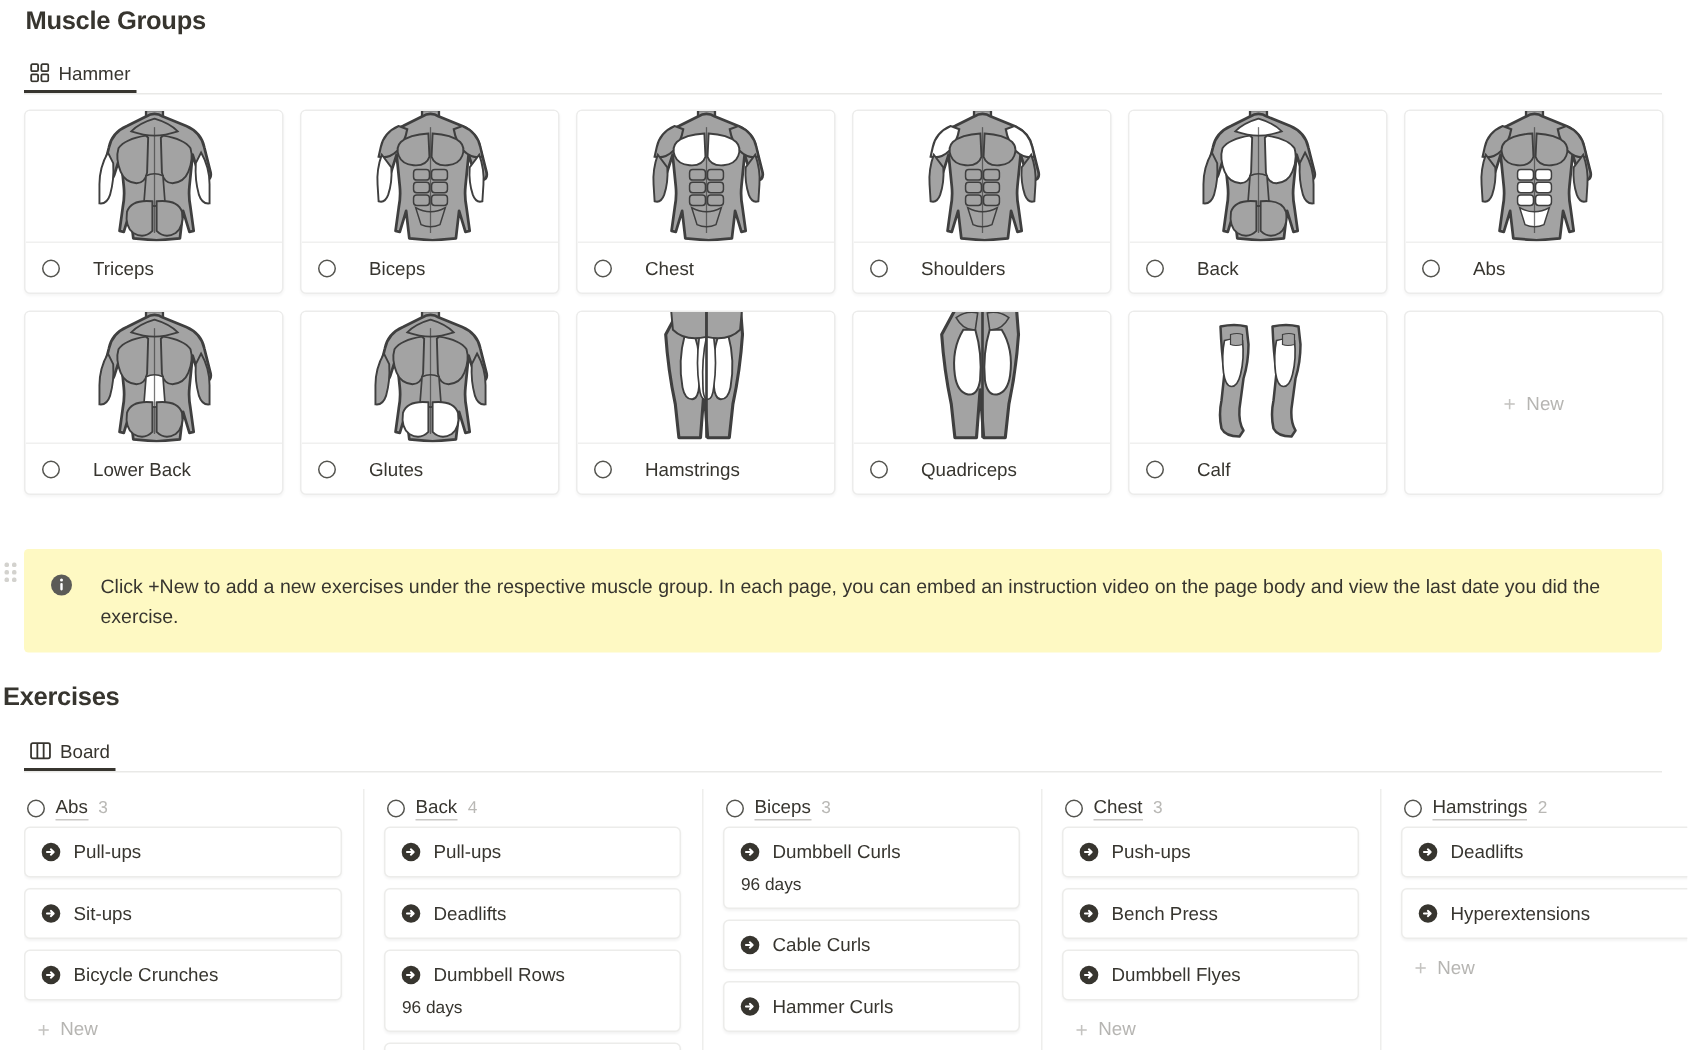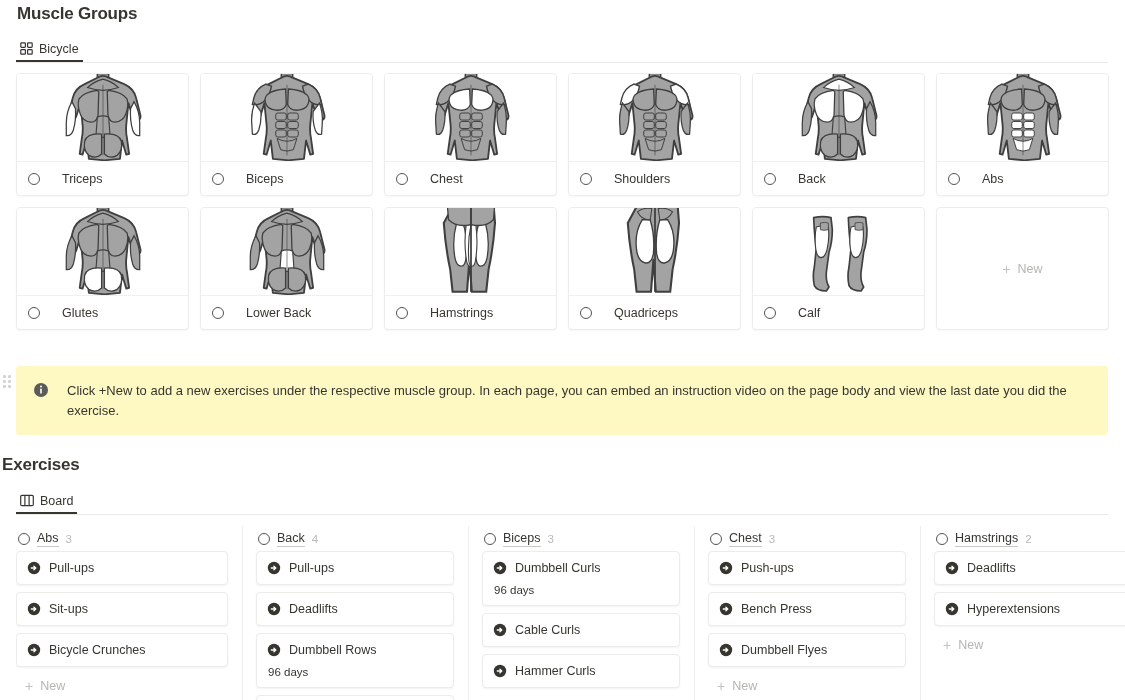--- a/index.html
+++ b/index.html
@@ -212,21 +212,21 @@
   <div class="viewbar" id="gallery-viewbar">
     <div class="viewtab">
       <span>
         <svg width="13" height="13" viewBox="0 0 13 13">
           <rect x="0.8" y="0.8" width="4.6" height="4.6" rx="0.8" fill="none" stroke="#37352f" stroke-width="1.2"></rect>
           <rect x="7.6" y="0.8" width="4.6" height="4.6" rx="0.8" fill="none" stroke="#37352f" stroke-width="1.2"></rect>
           <rect x="0.8" y="7.6" width="4.6" height="4.6" rx="0.8" fill="none" stroke="#37352f" stroke-width="1.2"></rect>
           <rect x="7.6" y="7.6" width="4.6" height="4.6" rx="0.8" fill="none" stroke="#37352f" stroke-width="1.2"></rect>
         </svg>
       </span>
-      <span>Bicycle</span>
+      <span>Hammer</span>
     </div>
   </div>
 
   <div class="gallery" id="gallery-grid">
       <div class="gcard">
         <div class="gcard-img">
           <svg width="96" height="88" viewBox="0 0 136 124" preserveAspectRatio="xMidYMax meet">
     <path d="M60 0 h16 v12 h-16 z" fill="#a3a3a3" stroke="#3f3f3f" stroke-width="2.2"></path>
 
     <path d="M60 6 q8 -5 16 0 l22 9 q14 6 17 20 l6 24 q1 6 -4 7 q-5 1 -7 -5 l-6 -19 l-3 30 q-1 10 1 20 l3 22 l-4 1 l-6 -20 l-3 26 l-22 2 l-22 -2 l-3 -26 l-6 20 l-4 -1 l3 -22 q2 -10 1 -20 l-3 -30 l-6 19 q-2 6 -7 5 q-5 -1 -4 -7 l6 -24 q3 -14 17 -20 z" fill="#a3a3a3" stroke="#3f3f3f" stroke-width="2.6" stroke-linejoin="round"></path>
@@ -378,53 +378,53 @@
       </div>
       <div class="gcard">
         <div class="gcard-img">
           <svg width="96" height="88" viewBox="0 0 136 124" preserveAspectRatio="xMidYMax meet">
     <path d="M60 0 h16 v12 h-16 z" fill="#a3a3a3" stroke="#3f3f3f" stroke-width="2.2"></path>
 
     <path d="M60 6 q8 -5 16 0 l22 9 q14 6 17 20 l6 24 q1 6 -4 7 q-5 1 -7 -5 l-6 -19 l-3 30 q-1 10 1 20 l3 22 l-4 1 l-6 -20 l-3 26 l-22 2 l-22 -2 l-3 -26 l-6 20 l-4 -1 l3 -22 q2 -10 1 -20 l-3 -30 l-6 19 q-2 6 -7 5 q-5 -1 -4 -7 l6 -24 q3 -14 17 -20 z" fill="#a3a3a3" stroke="#3f3f3f" stroke-width="2.6" stroke-linejoin="round"></path>
     <path d="M60 24 q-20 3 -26 12 q-3 10 2 22 q4 10 15 11 q8 0 10 -10 l1 -33 z" fill="#a3a3a3" stroke="#3f3f3f" stroke-width="1.8"></path>
     <path d="M76 24 q20 3 26 12 q3 10 -2 22 q-4 10 -15 11 q-8 0 -10 -10 l-1 -33 z" fill="#a3a3a3" stroke="#3f3f3f" stroke-width="1.8"></path>
     <path d="M68 8 q-14 4 -22 12 q12 4 22 4 q10 0 22 -4 q-8 -8 -22 -12 z" fill="#a3a3a3" stroke="#3f3f3f" stroke-width="1.6"></path>
+    <path d="M60 62 q8 -4 16 0 l2 26 q-10 5 -20 0 z" fill="#ffffff" stroke="#3f3f3f" stroke-width="1.6"></path>
+    <path d="M66 86 q-20 -2 -24 10 q-2 14 6 20 q10 6 18 -2 z" fill="#a3a3a3" stroke="#3f3f3f" stroke-width="1.8"></path>
+    <path d="M70 86 q20 -2 24 10 q2 14 -6 20 q-10 6 -18 -2 z" fill="#a3a3a3" stroke="#3f3f3f" stroke-width="1.8"></path>
+    <path d="M24 40 q-8 14 -8 30 l0 18 q7 1 10 -8 q4 -14 3 -30 z" fill="#a3a3a3" stroke="#3f3f3f" stroke-width="1.8"></path>
+    <path d="M112 40 q8 14 8 30 l0 18 q-7 1 -10 -8 q-4 -14 -3 -30 z" fill="#a3a3a3" stroke="#3f3f3f" stroke-width="1.8"></path>
+    <line x1="68" y1="16" x2="68" y2="116" stroke="#3f3f3f" stroke-width="1.2" opacity="0.7"></line>
+  </svg>
+        </div>
+        <div class="gcard-foot">
+          <span class="radio-ico"></span>
+          <span>Lower Back</span>
+        </div>
+      </div>
+      <div class="gcard">
+        <div class="gcard-img">
+          <svg width="96" height="88" viewBox="0 0 136 124" preserveAspectRatio="xMidYMax meet">
+    <path d="M60 0 h16 v12 h-16 z" fill="#a3a3a3" stroke="#3f3f3f" stroke-width="2.2"></path>
+
+    <path d="M60 6 q8 -5 16 0 l22 9 q14 6 17 20 l6 24 q1 6 -4 7 q-5 1 -7 -5 l-6 -19 l-3 30 q-1 10 1 20 l3 22 l-4 1 l-6 -20 l-3 26 l-22 2 l-22 -2 l-3 -26 l-6 20 l-4 -1 l3 -22 q2 -10 1 -20 l-3 -30 l-6 19 q-2 6 -7 5 q-5 -1 -4 -7 l6 -24 q3 -14 17 -20 z" fill="#a3a3a3" stroke="#3f3f3f" stroke-width="2.6" stroke-linejoin="round"></path>
+    <path d="M60 24 q-20 3 -26 12 q-3 10 2 22 q4 10 15 11 q8 0 10 -10 l1 -33 z" fill="#a3a3a3" stroke="#3f3f3f" stroke-width="1.8"></path>
+    <path d="M76 24 q20 3 26 12 q3 10 -2 22 q-4 10 -15 11 q-8 0 -10 -10 l-1 -33 z" fill="#a3a3a3" stroke="#3f3f3f" stroke-width="1.8"></path>
+    <path d="M68 8 q-14 4 -22 12 q12 4 22 4 q10 0 22 -4 q-8 -8 -22 -12 z" fill="#a3a3a3" stroke="#3f3f3f" stroke-width="1.6"></path>
     <path d="M60 62 q8 -4 16 0 l2 26 q-10 5 -20 0 z" fill="#a3a3a3" stroke="#3f3f3f" stroke-width="1.6"></path>
     <path d="M66 86 q-20 -2 -24 10 q-2 14 6 20 q10 6 18 -2 z" fill="#ffffff" stroke="#3f3f3f" stroke-width="1.8"></path>
     <path d="M70 86 q20 -2 24 10 q2 14 -6 20 q-10 6 -18 -2 z" fill="#ffffff" stroke="#3f3f3f" stroke-width="1.8"></path>
     <path d="M24 40 q-8 14 -8 30 l0 18 q7 1 10 -8 q4 -14 3 -30 z" fill="#a3a3a3" stroke="#3f3f3f" stroke-width="1.8"></path>
     <path d="M112 40 q8 14 8 30 l0 18 q-7 1 -10 -8 q-4 -14 -3 -30 z" fill="#a3a3a3" stroke="#3f3f3f" stroke-width="1.8"></path>
     <line x1="68" y1="16" x2="68" y2="116" stroke="#3f3f3f" stroke-width="1.2" opacity="0.7"></line>
   </svg>
         </div>
         <div class="gcard-foot">
           <span class="radio-ico"></span>
           <span>Glutes</span>
-        </div>
-      </div>
-      <div class="gcard">
-        <div class="gcard-img">
-          <svg width="96" height="88" viewBox="0 0 136 124" preserveAspectRatio="xMidYMax meet">
-    <path d="M60 0 h16 v12 h-16 z" fill="#a3a3a3" stroke="#3f3f3f" stroke-width="2.2"></path>
-
-    <path d="M60 6 q8 -5 16 0 l22 9 q14 6 17 20 l6 24 q1 6 -4 7 q-5 1 -7 -5 l-6 -19 l-3 30 q-1 10 1 20 l3 22 l-4 1 l-6 -20 l-3 26 l-22 2 l-22 -2 l-3 -26 l-6 20 l-4 -1 l3 -22 q2 -10 1 -20 l-3 -30 l-6 19 q-2 6 -7 5 q-5 -1 -4 -7 l6 -24 q3 -14 17 -20 z" fill="#a3a3a3" stroke="#3f3f3f" stroke-width="2.6" stroke-linejoin="round"></path>
-    <path d="M60 24 q-20 3 -26 12 q-3 10 2 22 q4 10 15 11 q8 0 10 -10 l1 -33 z" fill="#a3a3a3" stroke="#3f3f3f" stroke-width="1.8"></path>
-    <path d="M76 24 q20 3 26 12 q3 10 -2 22 q-4 10 -15 11 q-8 0 -10 -10 l-1 -33 z" fill="#a3a3a3" stroke="#3f3f3f" stroke-width="1.8"></path>
-    <path d="M68 8 q-14 4 -22 12 q12 4 22 4 q10 0 22 -4 q-8 -8 -22 -12 z" fill="#a3a3a3" stroke="#3f3f3f" stroke-width="1.6"></path>
-    <path d="M60 62 q8 -4 16 0 l2 26 q-10 5 -20 0 z" fill="#ffffff" stroke="#3f3f3f" stroke-width="1.6"></path>
-    <path d="M66 86 q-20 -2 -24 10 q-2 14 6 20 q10 6 18 -2 z" fill="#a3a3a3" stroke="#3f3f3f" stroke-width="1.8"></path>
-    <path d="M70 86 q20 -2 24 10 q2 14 -6 20 q-10 6 -18 -2 z" fill="#a3a3a3" stroke="#3f3f3f" stroke-width="1.8"></path>
-    <path d="M24 40 q-8 14 -8 30 l0 18 q7 1 10 -8 q4 -14 3 -30 z" fill="#a3a3a3" stroke="#3f3f3f" stroke-width="1.8"></path>
-    <path d="M112 40 q8 14 8 30 l0 18 q-7 1 -10 -8 q-4 -14 -3 -30 z" fill="#a3a3a3" stroke="#3f3f3f" stroke-width="1.8"></path>
-    <line x1="68" y1="16" x2="68" y2="116" stroke="#3f3f3f" stroke-width="1.2" opacity="0.7"></line>
-  </svg>
-        </div>
-        <div class="gcard-foot">
-          <span class="radio-ico"></span>
-          <span>Lower Back</span>
         </div>
       </div>
       <div class="gcard">
         <div class="gcard-img">
           <svg width="86" height="96" viewBox="0 0 92 120" preserveAspectRatio="xMidYMax meet">
 
     <path d="M16 4 q24 -4 48 0 l2 26 q-2 30 -8 58 l-3 28 l-18 0 l-3 -40 l-3 40 l-18 0 l-3 -28 q-6 -28 -8 -58 z" fill="#a3a3a3" stroke="#3f3f3f" stroke-width="2.6" stroke-linejoin="round" transform="translate(10,0)"></path>
       <path d="M28 30 q-6 22 -2 44 q2 10 8 10 q5 0 6 -12 q2 -24 -4 -42 z" fill="#ffffff" stroke="#3f3f3f" stroke-width="1.6"></path>
       <path d="M40 32 q-3 22 0 42 q1 10 5 10 q4 0 4 -12 q1 -22 -3 -40 z" fill="#ffffff" stroke="#3f3f3f" stroke-width="1.4"></path>
       <path d="M64 30 q6 22 2 44 q-2 10 -8 10 q-5 0 -6 -12 q-2 -24 4 -42 z" fill="#ffffff" stroke="#3f3f3f" stroke-width="1.6"></path>

